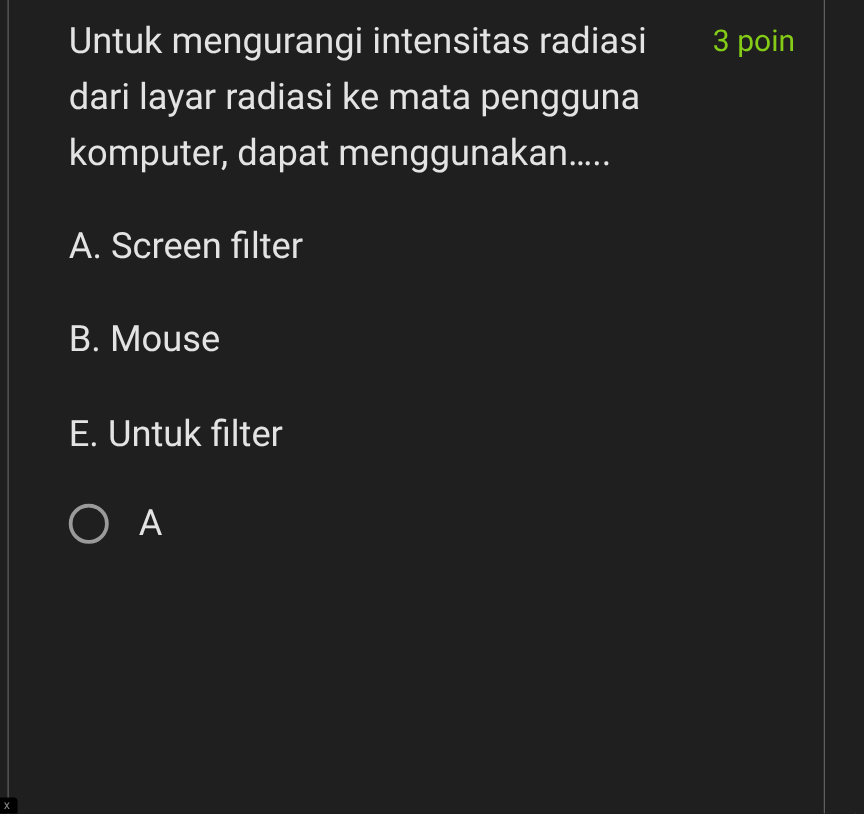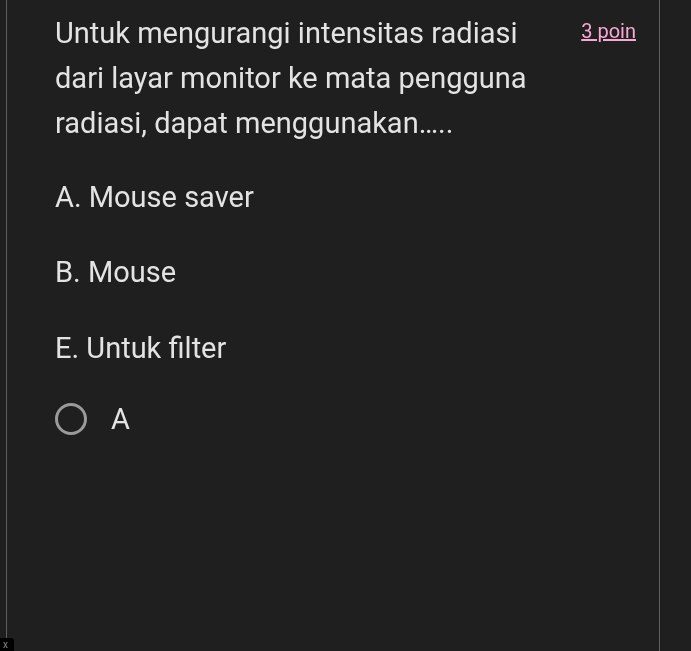--- a/index.html
+++ b/index.html
@@ -32,25 +32,24 @@
       gap: 16px;
     }
     .question-text {
       color: #e3e3e3;
       font-size: 29px;
       line-height: 1.55;
       font-weight: 400;
       flex: 1;
     }
     .points {
-      color: #f9a8d4;
-      font-size: 20px;
+      color: #84cc16;
+      font-size: 24px;
       white-space: nowrap;
       padding-top: 8px;
-      text-decoration: underline;
     }
     .options {
       margin-top: 30px;
     }
     .option-line {
       color: #e3e3e3;
       font-size: 29px;
       line-height: 1.5;
       font-weight: 400;
       margin-bottom: 32px;
@@ -91,26 +90,26 @@
       height: 100%;
       background: #1f1f1f;
       border-left: 1px solid #5f5f5f;
     }
   </style>
 </head>
 <body>
 
 <div class="card">
   <div class="question-header">
-    <div class="question-text">Untuk mengurangi intensitas radiasi dari layar monitor ke mata pengguna radiasi, dapat menggunakan…..</div>
+    <div class="question-text">Untuk mengurangi intensitas radiasi dari layar radiasi ke mata pengguna komputer, dapat menggunakan…..</div>
     <div class="points">3 poin</div>
   </div>
 
   <div class="options">
-    <div class="option-line">A. Mouse saver</div>
+    <div class="option-line">A. Screen filter</div>
     <div class="option-line">B. Mouse</div>
     <div class="option-line">E. Untuk filter</div>
   </div>
 
   <div class="radio-row">
     <div class="radio-circle"></div>
     <div class="radio-label">A</div>
   </div>
 </div>
 

